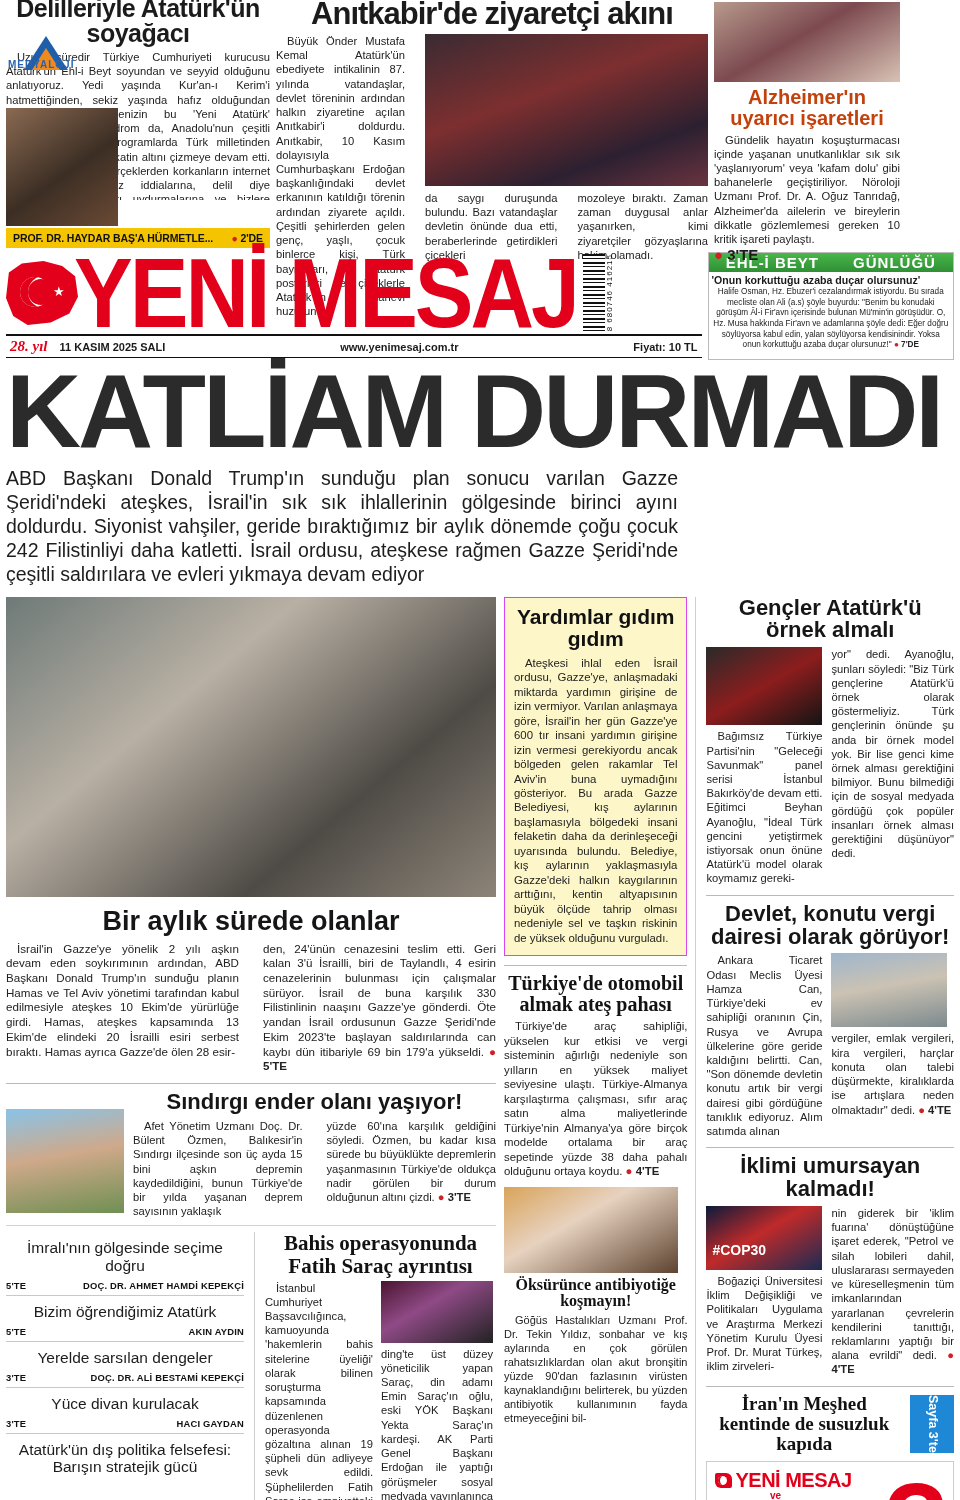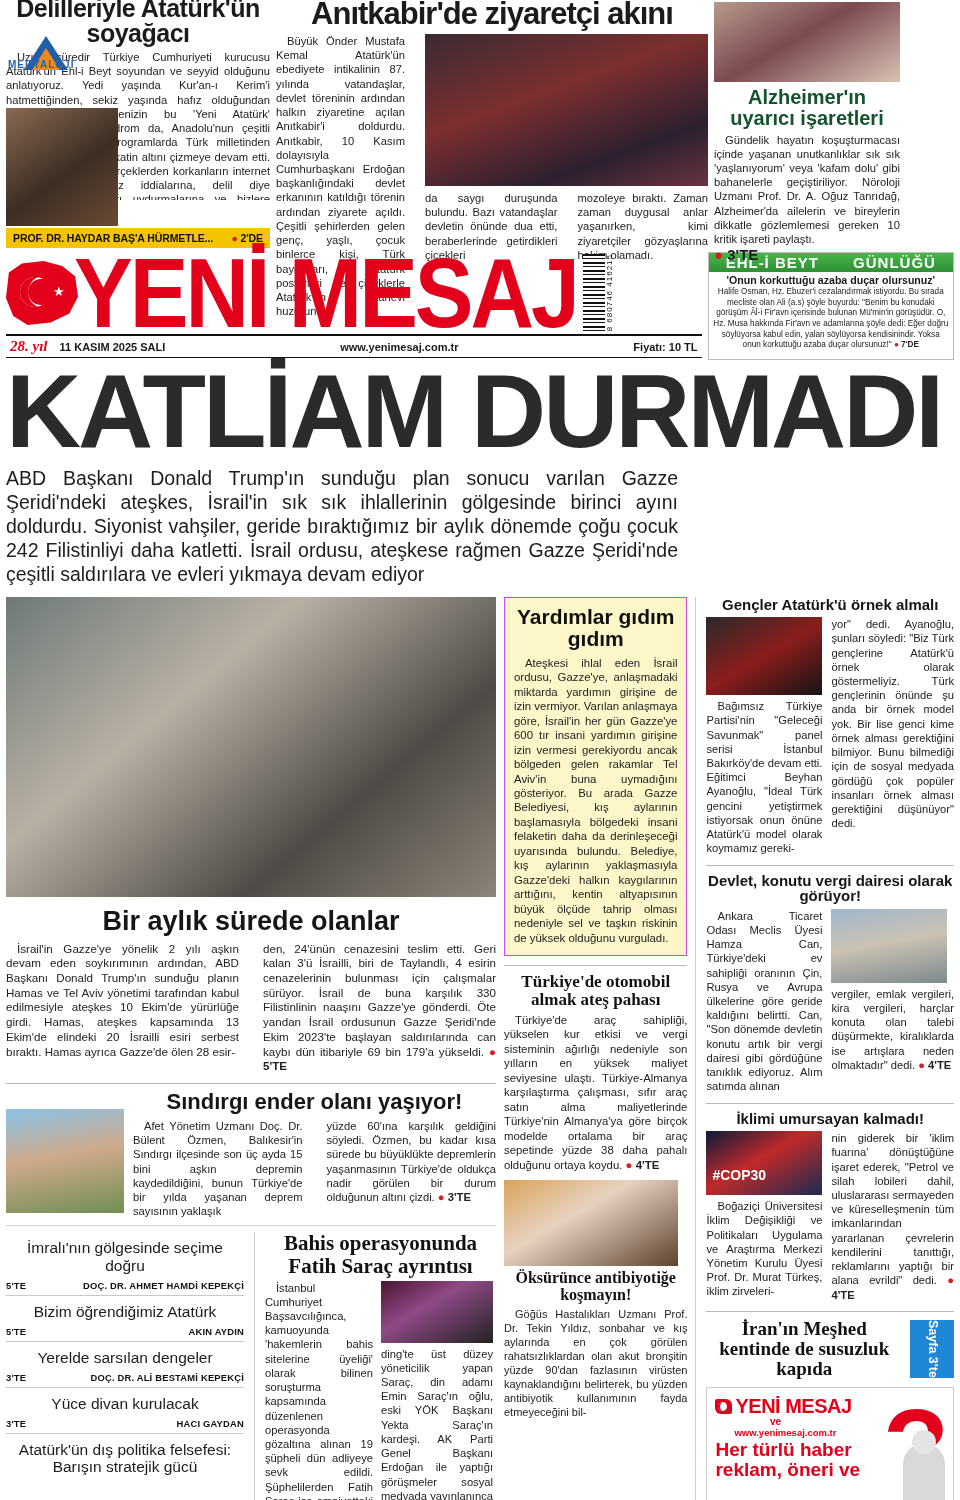--- a/index.html
+++ b/index.html
@@ -95,21 +95,21 @@
   .np-web { margin:0 auto; }
   .np-price { margin-left:auto; }
 
   
   .ehl { width:248px; border:1px solid #bbb; height:108px; overflow:hidden; }
   .ehl-head {
     background: linear-gradient(to bottom,#49b749,#2f8f35);
     color:#fff; font-weight:bold; font-size:15px; text-align:center;
     letter-spacing:1px; padding:1px 0; display:flex; justify-content:space-around;
   }
-  .ehl-q { font-size:10.6px; font-weight:bold; text-align:center; padding:2px 3px 0; }
+  .ehl-q { font-size:10.6px; font-weight:bold; text-align:left; padding:2px 3px 0; }
   .ehl-b { font-size:8.2px; line-height:1.3; text-align:center; padding:1px 4px; color:#222; }
 
   
   .bighead {
     font-weight:bold; font-size:104px; line-height:0.92; letter-spacing:-3px;
     color:#2b2b2b; margin:4px 0 6px; text-align:left;
   }
   .spot {
     font-size:19.5px; line-height:1.24; color:#1d1d1d; width:672px; text-align:justify;
   }
@@ -118,25 +118,25 @@
   .maingrid { display:flex; gap:8px; margin-top:10px; }
   .col-main { width:490px; }
   .col-mid { width:186px; }
   .col-right { width:262px; }
 
   .lead-photo { width:490px; height:300px; }
 
   .sub-head { font-weight:bold; text-align:center; line-height:1.04; color:#161616; }
   .sh-28 { font-size:27px; margin:10px 0 7px; }
   .sh-22 { font-size:22px; margin:6px 0 5px; }
-  .sh-19 { font-size:15px; margin:15px 0 5px; }
+  .sh-19 { font-size:22px; margin:15px 0 5px; }
 
   .serif-head { font-family:"Liberation Serif", serif; font-weight:bold; text-align:center; line-height:1.05; color:#121212; }
   .sfh-21 { font-size:21px; margin:5px 0 4px; }
-  .sfh-17 { font-size:17px; margin:4px 0 4px; }
+  .sfh-17 { font-size:20px; margin:4px 0 4px; }
   .sfh-16 { font-size:16px; margin:4px 0 4px; }
 
   .two-col { display:flex; gap:24px; }
   .two-col > div { flex:1; }
 
   .yellowbox {
     background:#fdf6c8; border:1px solid #d946ef; padding:8px 9px 10px;
   }
   .yb-head { font-weight:bold; font-size:21px; text-align:center; line-height:1.05; margin-bottom:6px; color:#111;}
 
@@ -218,21 +218,21 @@
                   <p style="text-indent:0">mozoleye bıraktı. Zaman zaman duygusal anlar yaşanırken, kimi ziyaretçiler gözyaşlarına hakim olamadı.</p>
                 </div>
               </div>
           </div>
         </div>
       </div>
     </div>
 
     <div class="ts-col3">
       <div class="photo ph-hands" style="width:186px;height:80px;"></div>
-      <div style="font-weight:bold;font-size:20px;color:#14532d;text-align:center;line-height:1.04;margin:5px 0 4px;">Alzheimer'ın uyarıcı işaretleri</div>
+      <div style="font-weight:bold;font-size:20px;color:#c2410c;text-align:center;line-height:1.04;margin:5px 0 4px;">Alzheimer'ın uyarıcı işaretleri</div>
       <div class="body-txt">
         <p>Gündelik hayatın koşuşturmacası içinde yaşanan unutkanlıklar sık sık 'yaşlanıyorum' veya 'kafam dolu' gibi bahanelerle geçiştiriliyor. Nöroloji Uzmanı Prof. Dr. A. Oğuz Tanrıdağ, Alzheimer'da ailelerin ve bireylerin dikkatle gözlemlemesi gereken 10 kritik işareti paylaştı.</p>
       </div>
       <div style="font-size:15px;font-weight:bold;margin-top:0;">
         <span class="refdot">●</span> <span>3'TE</span>
       </div>
     </div>
   </div>
 
   <div class="nameplate">

